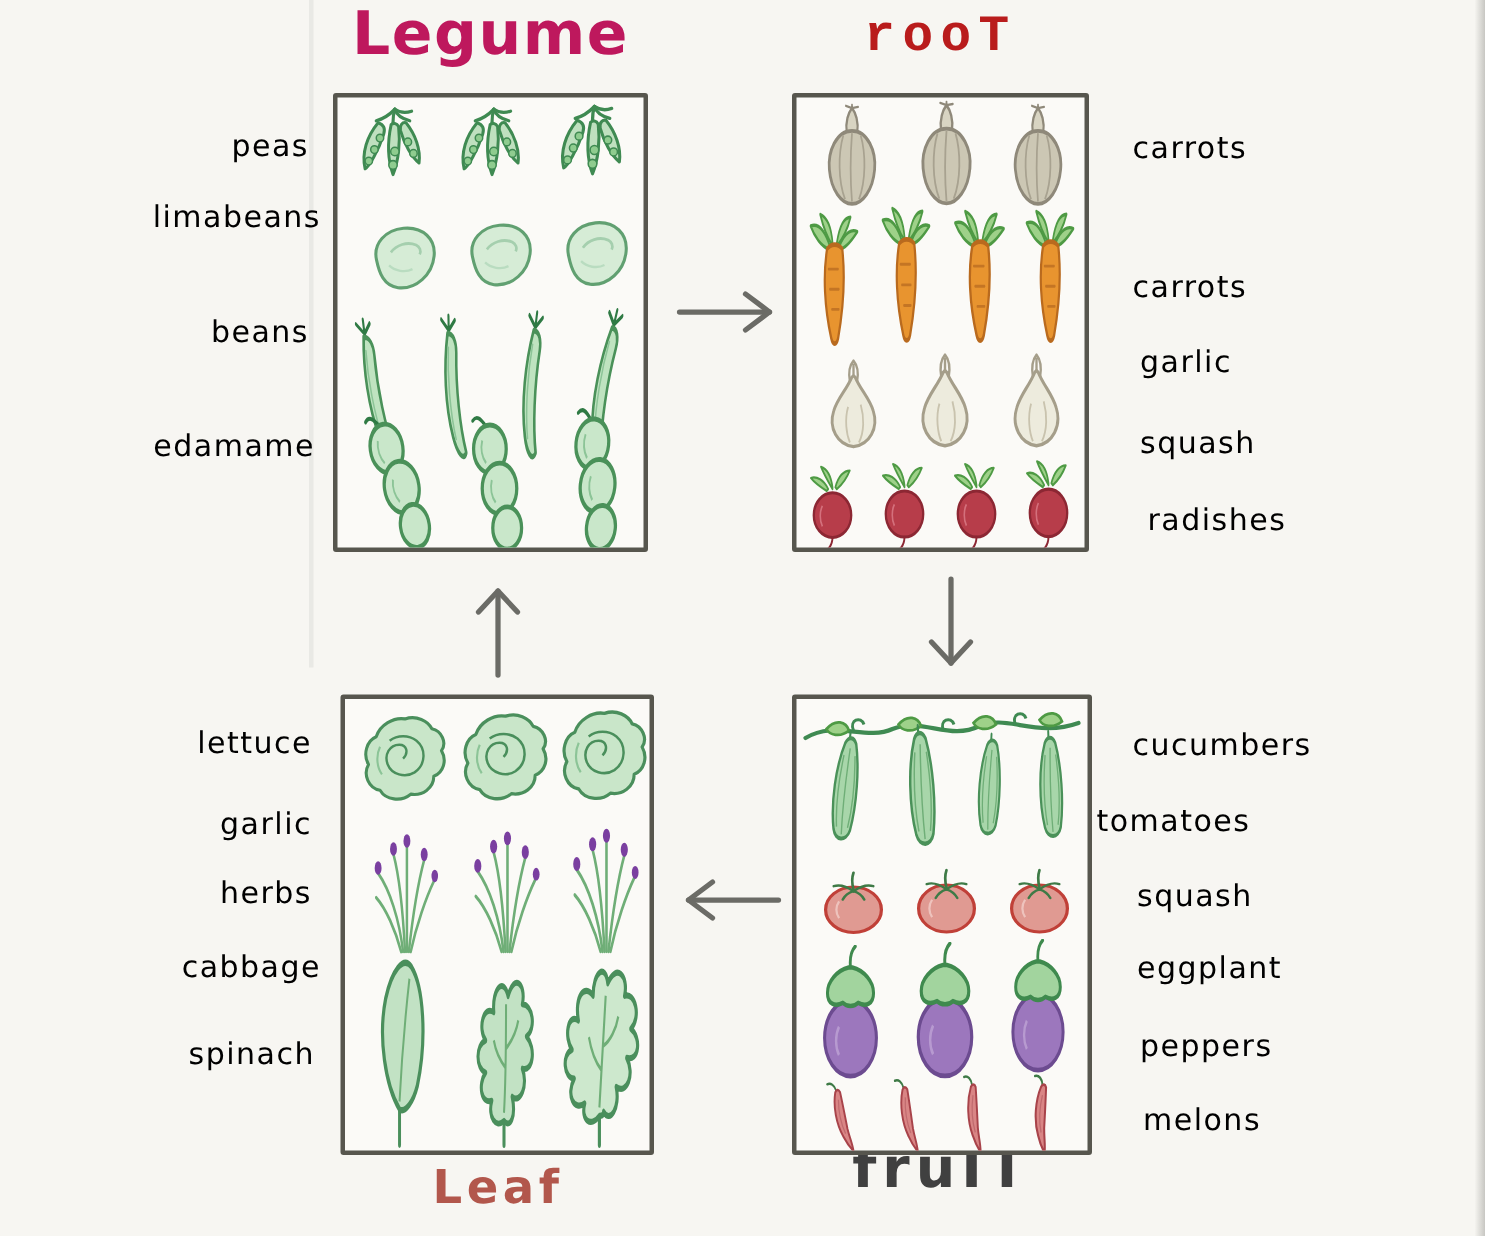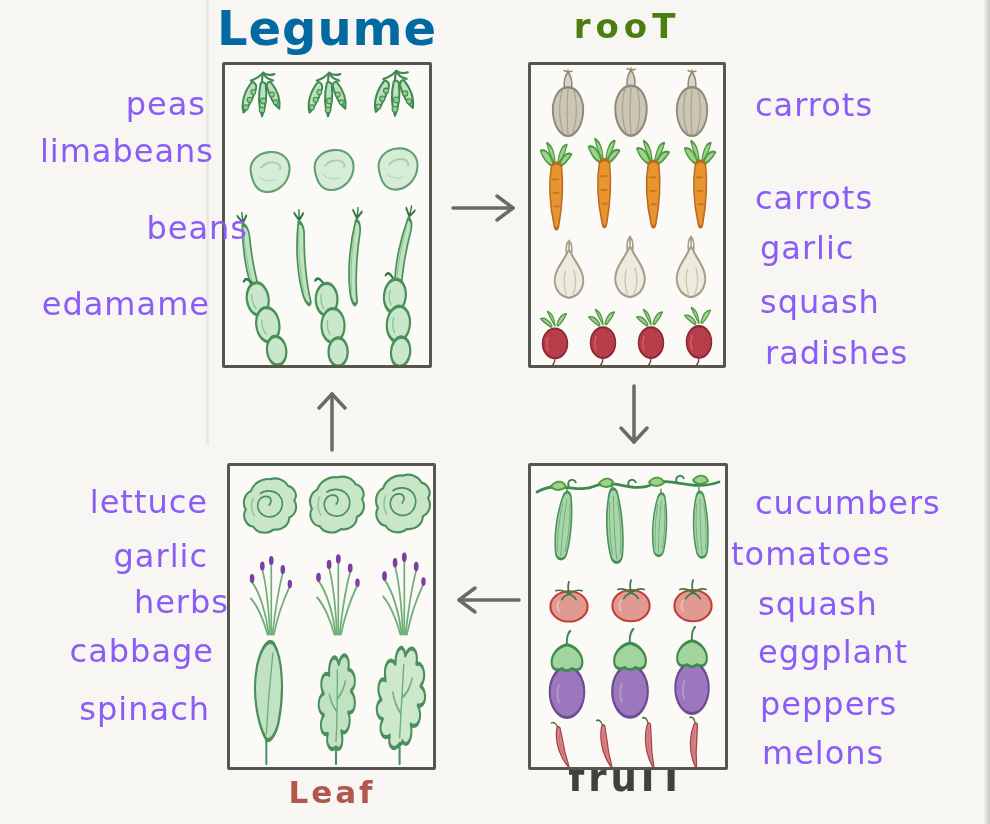--- a/index.html
+++ b/index.html
@@ -10,21 +10,21 @@
   }
   .bed-box {
     position:absolute; border:3px solid #57564e; border-radius:2px;
     background:#fbfaf7; box-sizing:border-box;
   }
   .bed-box svg { width:100%; height:100%; display:block; }
   .title {
     position:absolute; text-align:center; font-weight:700;
   }
   .lbl {
-    position:absolute; font-size:32px; color:#8b5cf6;
+    position:absolute; font-size:20px; color:#000000;
     letter-spacing:1px; white-space:nowrap;
   }
   .lbl.r { text-align:right; }
   .arrow { position:absolute; }
   .arrow path {
     fill:none; stroke:#6b6b66; stroke-width:3.5;
     stroke-linecap:round; stroke-linejoin:round;
   }
   .crease {
     position:absolute; left:206px; top:0; width:3px; height:445px;
@@ -226,22 +226,22 @@
       </symbol>
 
       <symbol id="sym-leaf-kale" viewBox="0 0 100 100" preserveAspectRatio="none">
         <path d="M48,98 C48,92 48,88 48,84" fill="none" stroke="#4a8f5c" stroke-width="3" stroke-linecap="round"></path>
         <path d="M48,84 C40,90 30,86 34,78 C24,82 16,74 24,66 C14,66 12,54 22,52 C14,46 18,34 28,38 C24,26 34,20 42,26 C42,14 54,10 56,20 C64,10 76,16 72,26 C82,24 88,36 78,42 C88,46 86,58 74,56 C82,64 74,74 64,70 C68,80 58,88 52,82 C52,84 50,84 48,84 Z" fill="#cde8cd" stroke="#4a8f5c" stroke-width="3" stroke-linejoin="round"></path>
         <path d="M48,80 C50,62 52,44 54,26 M50,62 C44,58 40,52 38,46 M52,50 C58,48 64,42 66,36" fill="none" stroke="#6fae77" stroke-width="2"></path>
       </symbol>
     </defs>
   </svg>
 
-  <div class="title" style="left:210px;top:0;width:234px;font-size:48px;letter-spacing:1px;color:#0369a1;">Legume</div>
-  <div class="title" style="left:528px;top:6px;width:198px;font-size:34px;letter-spacing:5px;color:#4d7c0f;">rooT</div>
+  <div class="title" style="left:210px;top:0;width:234px;font-size:40px;letter-spacing:1px;color:#be185d;">Legume</div>
+  <div class="title" style="left:528px;top:6px;width:198px;font-size:34px;letter-spacing:5px;color:#b91c1c;font-family:Liberation Mono, monospace;">rooT</div>
   <div class="title" style="left:222px;top:774px;width:220px;font-size:31px;letter-spacing:3px;color:#b2574c;">Leaf</div>
   <div class="title" style="left:528px;top:757px;width:200px;font-size:37px;letter-spacing:4px;color:#404040;">fruIT</div>
 
   <div class="bed-box" style="left:222px;top:62px;width:210px;height:306px;">
     <svg viewBox="0 0 204 300">
         <use href="#sym-pea-cluster" x="6" y="4" width="62" height="64"></use>
         <use href="#sym-pea-cluster" x="72" y="4" width="62" height="64"></use>
         <use href="#sym-pea-cluster" x="138" y="2" width="64" height="66"></use>
         <use href="#sym-lima-bean" x="14" y="76" width="60" height="62"></use>
         <use href="#sym-lima-bean" x="78" y="74" width="60" height="62"></use>
@@ -301,32 +301,32 @@
         <use href="#sym-eggplant" x="130" y="160" width="62" height="94"></use>
         <use href="#sym-chili" x="10" y="254" width="40" height="50" transform="rotate(-6 30 279)"></use>
         <use href="#sym-chili" x="54" y="252" width="40" height="52" transform="rotate(-3 74 278)"></use>
         <use href="#sym-chili" x="98" y="250" width="40" height="54" transform="rotate(2 118 277)"></use>
         <use href="#sym-chili" x="142" y="250" width="42" height="54" transform="rotate(8 163 277)"></use>
       </svg>
   </div>
 
   <div class="lbl r" style="left:0;top:85px;width:206px;">peas</div>
   <div class="lbl r" style="left:0;top:132px;width:214px;">limabeans</div>
-  <div class="lbl r" style="left:0;top:209px;width:206px;padding-left:42px;">beans</div>
+  <div class="lbl r" style="left:0;top:209px;width:206px;">beans</div>
   <div class="lbl r" style="left:0;top:285px;width:210px;">edamame</div>
 
   <div class="lbl" style="left:755px;top:86px;">carrots</div>
   <div class="lbl" style="left:755px;top:179px;">carrots</div>
   <div class="lbl" style="left:760px;top:229px;">garlic</div>
   <div class="lbl" style="left:760px;top:283px;">squash</div>
   <div class="lbl" style="left:765px;top:334px;">radishes</div>
 
   <div class="lbl r" style="left:0;top:483px;width:208px;">lettuce</div>
   <div class="lbl r" style="left:0;top:537px;width:208px;">garlic</div>
-  <div class="lbl r" style="left:0;top:583px;width:208px;padding-left:21px;">herbs</div>
+  <div class="lbl r" style="left:0;top:583px;width:208px;">herbs</div>
   <div class="lbl r" style="left:0;top:632px;width:214px;">cabbage</div>
   <div class="lbl r" style="left:0;top:690px;width:210px;">spinach</div>
 
   <div class="lbl" style="left:755px;top:484px;">cucumbers</div>
   <div class="lbl" style="left:731px;top:535px;">tomatoes</div>
   <div class="lbl" style="left:758px;top:585px;">squash</div>
   <div class="lbl" style="left:758px;top:633px;">eggplant</div>
   <div class="lbl" style="left:760px;top:685px;text-align:right;">peppers</div>
   <div class="lbl" style="left:762px;top:734px;">melons</div>
 

